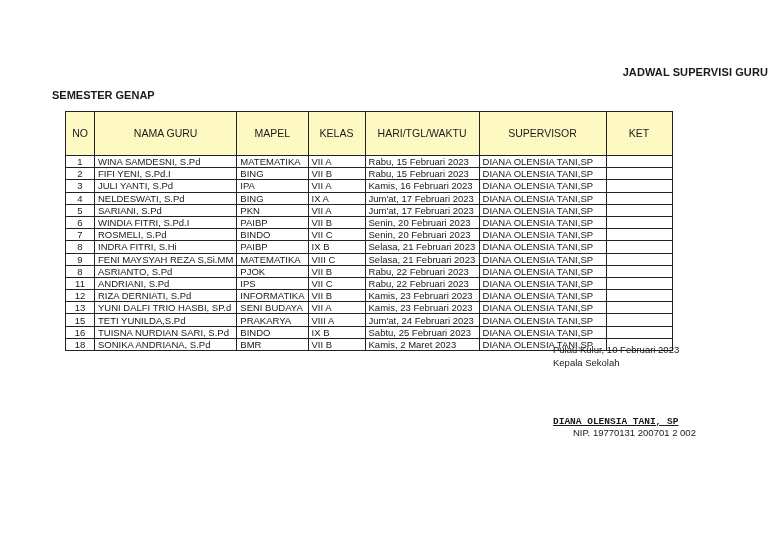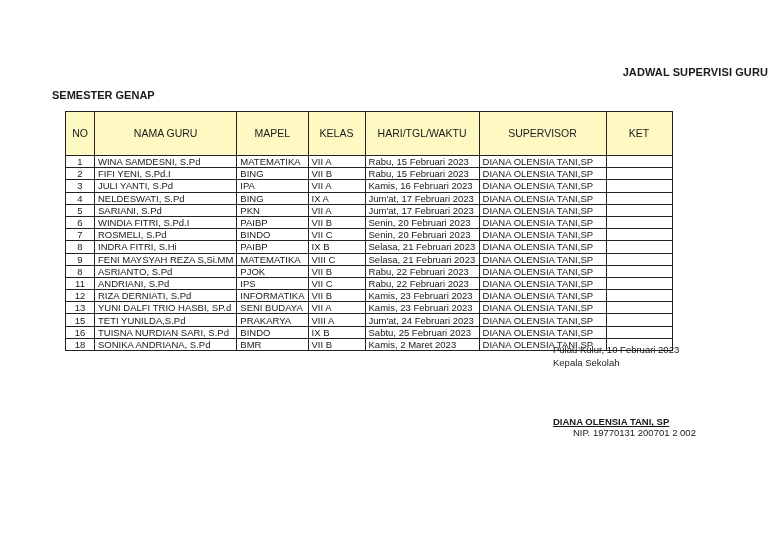--- a/index.html
+++ b/index.html
@@ -67,21 +67,21 @@
     .col-ket { width: 66px; }
     .sign {
       position: absolute;
       left: 517px;
       font-size: 9.5px;
       white-space: nowrap;
       padding-left: 36px;
     }
     .place { top: 344px; }
     .role { top: 357px; text-align: right; }
-    .sname { top: 416px; font-weight: bold; text-decoration: underline; }
+    .sname { top: 416px; font-weight: bold; text-decoration: underline; font-family: Liberation Mono, monospace; }
     .nip { top: 427px; margin-left: 20px; }
   </style>
 </head>
 <body>
 
 <div class="title">JADWAL SUPERVISI GURU</div>
 <div class="semester">SEMESTER GENAP</div>
 
 <table class="sched">
   <colgroup>

